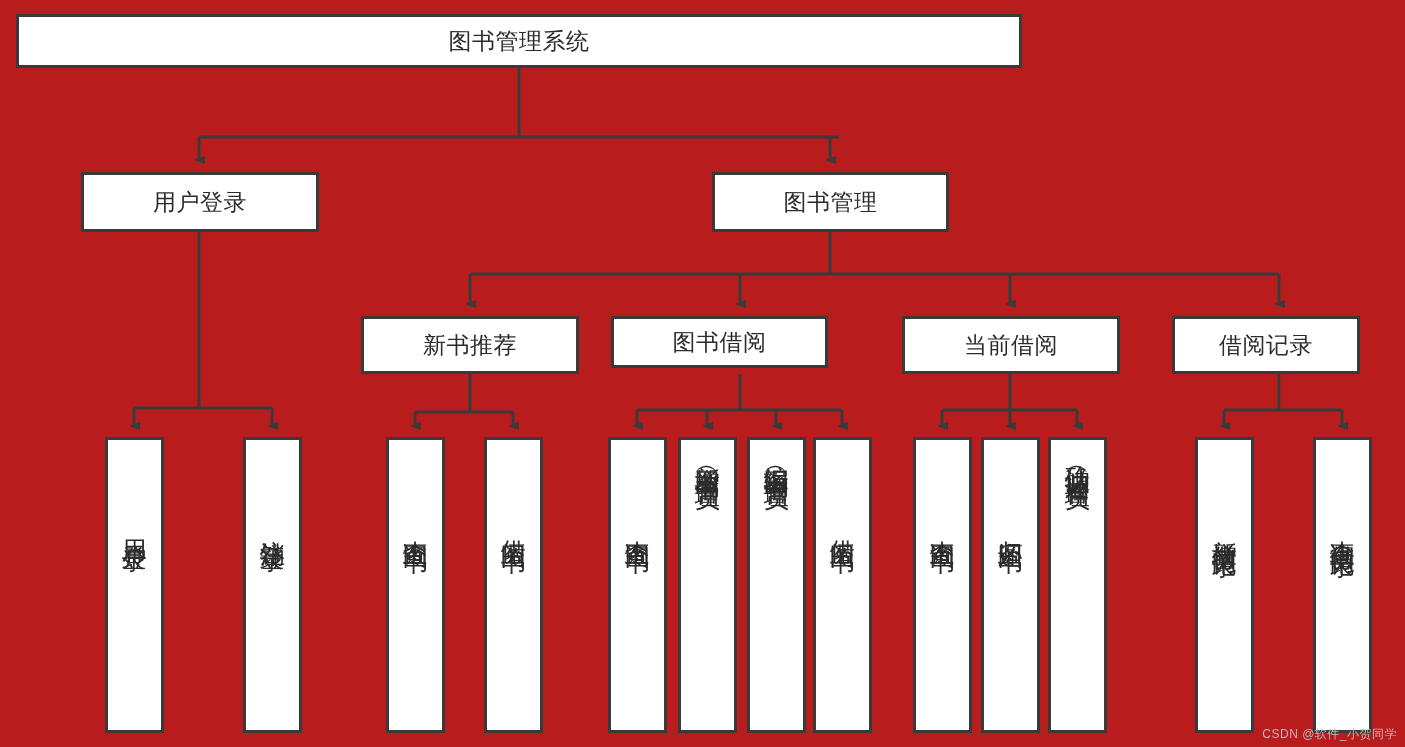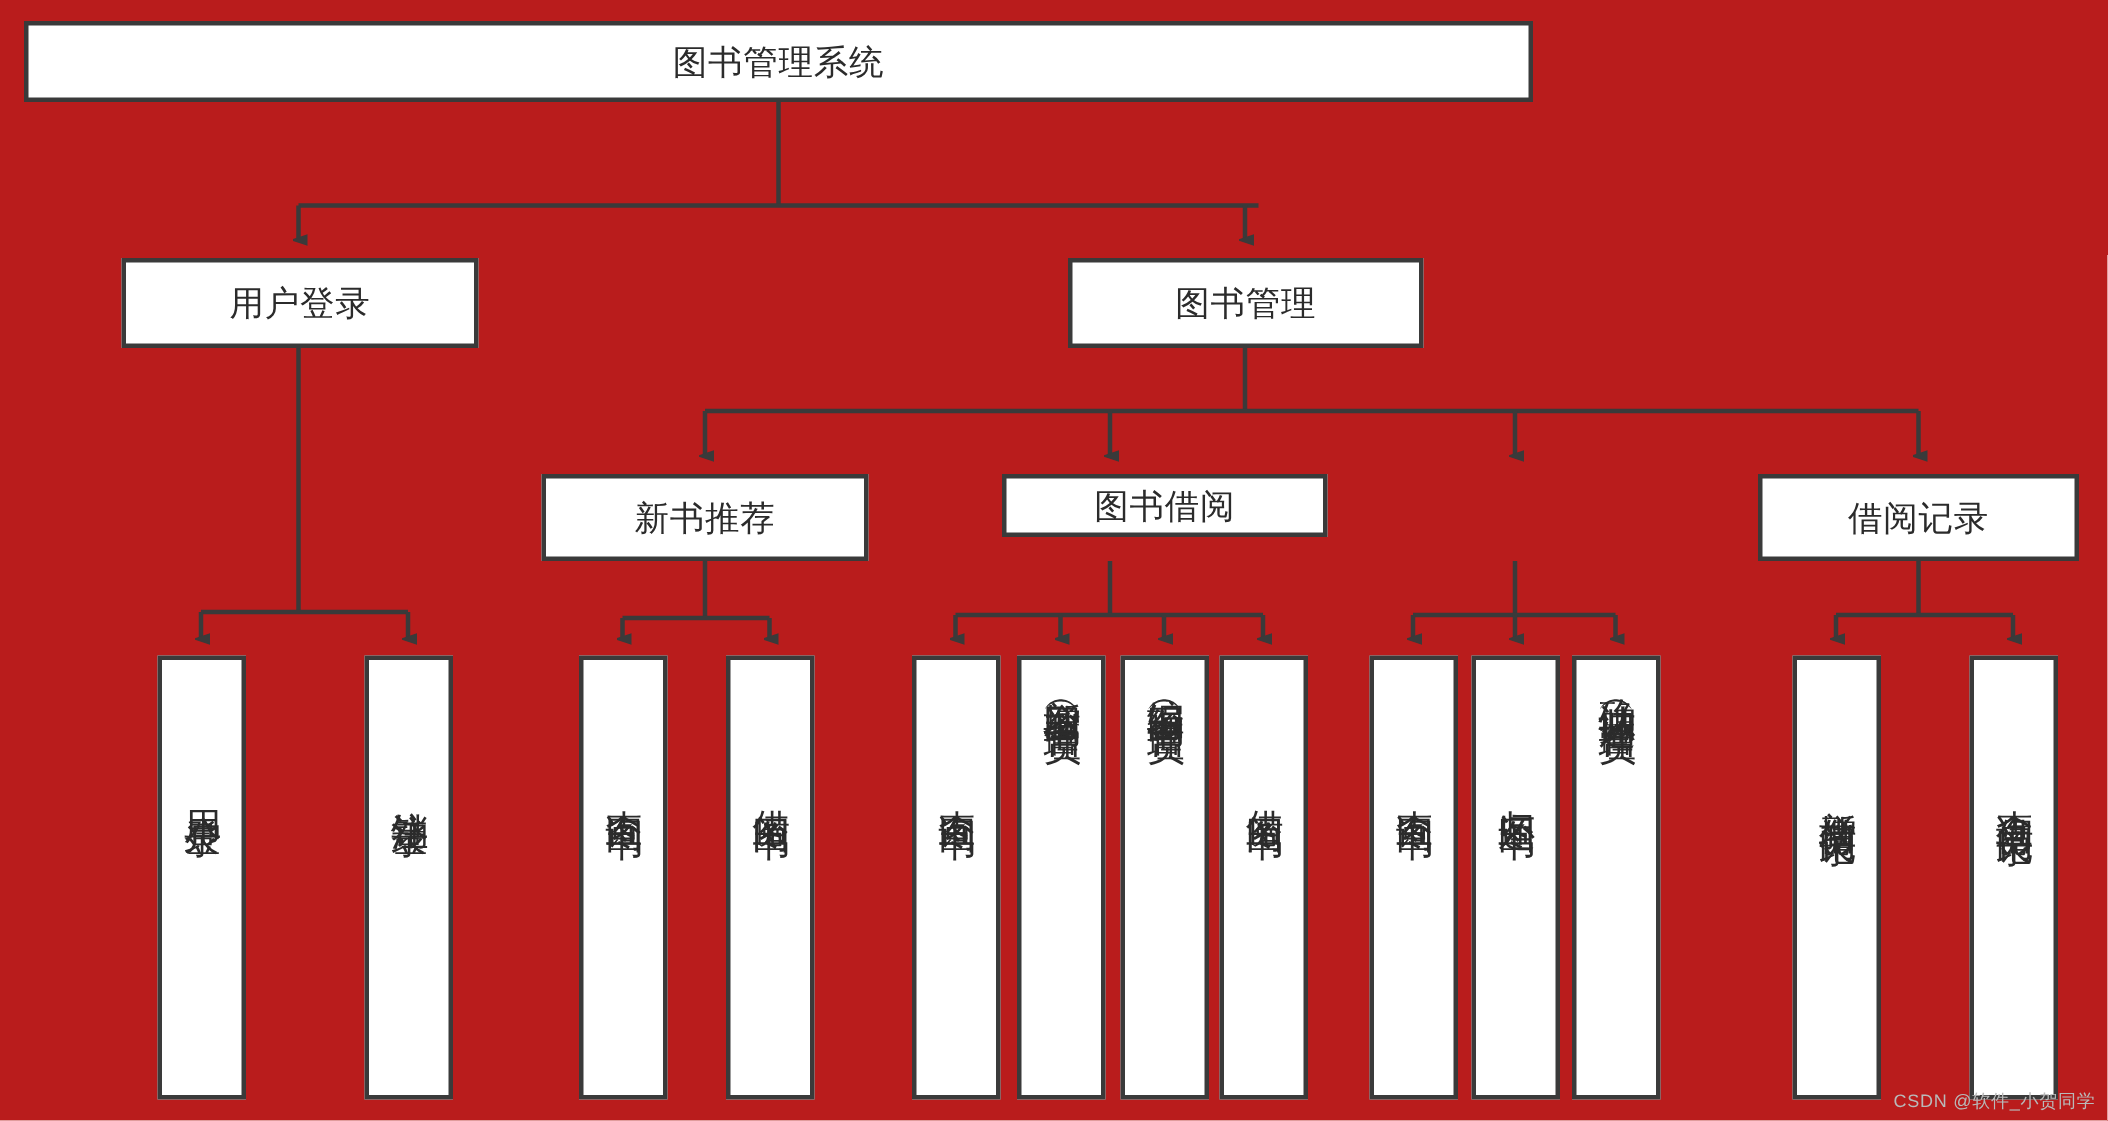--- a/index.html
+++ b/index.html
@@ -141,24 +141,27 @@
   <div class="node h" style="left:81px; top:172px; width:238px; height:60px;">
     <span class="label">用户登录</span>
   </div>
   <div class="node h" style="left:361px; top:316px; width:218px; height:58px;">
     <span class="label">新书推荐</span>
   </div>
 
   <div class="node h" style="left:712px; top:172px; width:237px; height:60px;">
     <span class="label">图书管理</span>
   </div>
-  <div class="node h" style="left:668px; top:316px; width:217px; height:42px;">
+  <div class="node h" style="left:611px; top:316px; width:217px; height:52px;">
     <span class="label">图书借阅</span>
   </div>
-  <div class="node h" style="left:1172px; top:316px; width:214px; height:58px;">
+  <div class="node h" style="left:902px; top:316px; width:218px; height:58px;">
+    <span class="label">当前借阅</span>
+  </div>
+  <div class="node h" style="left:1172px; top:316px; width:188px; height:58px;">
     <span class="label">借阅记录</span>
   </div>
 
   <div class="node v mid" style="left:105px; top:437px; width:59px; height:296px;">
     <span class="label">用户登录</span>
   </div>
   <div class="node v mid" style="left:243px; top:437px; width:59px; height:296px;">
     <span class="label">注销登录</span>
   </div>
   <div class="node v mid" style="left:386px; top:437px; width:59px; height:296px;">

